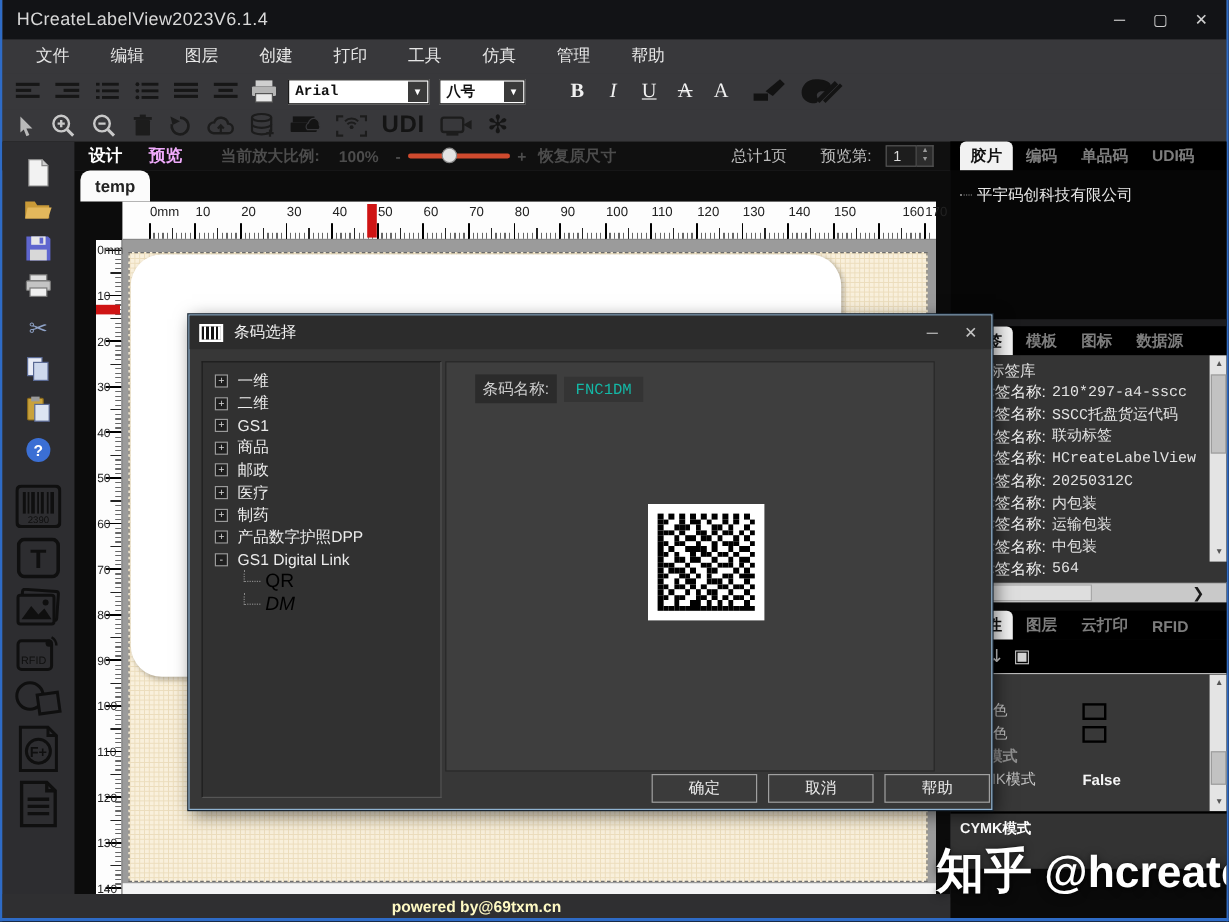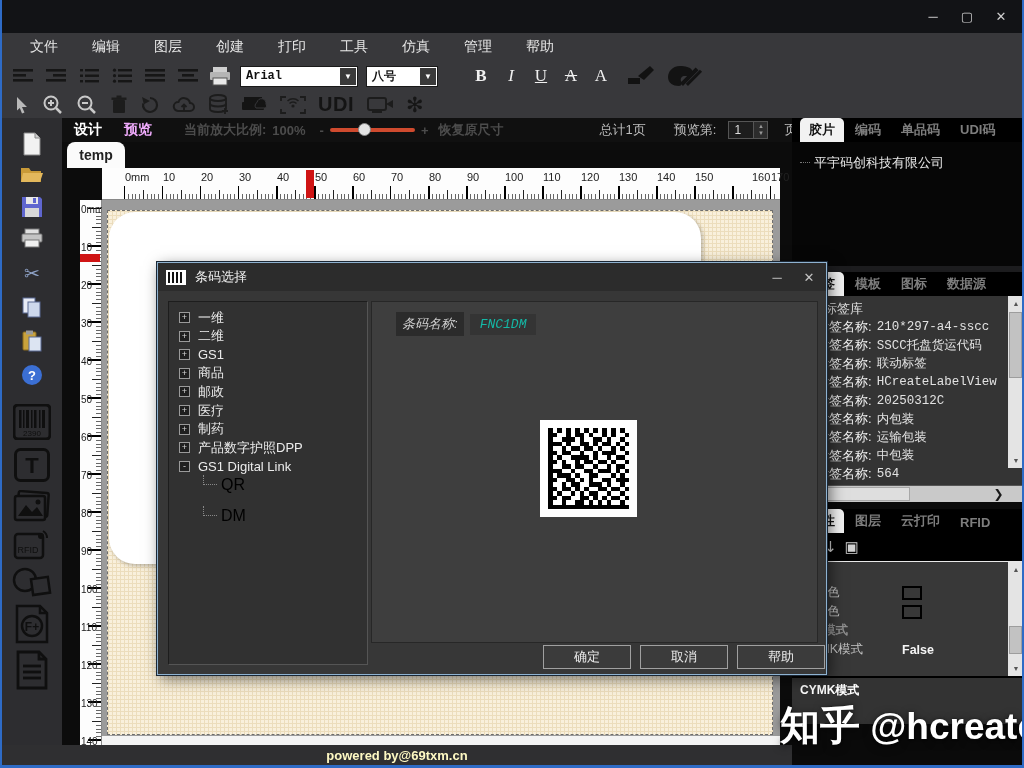--- a/index.html
+++ b/index.html
@@ -107,21 +107,21 @@
   .dialog{position:absolute;left:155px;top:262px;width:670px;height:413px;background:#373737;border:1px solid #8fb2d0;box-shadow:0 0 0 1px #1b2836,3px 4px 14px rgba(0,0,0,.55);z-index:50;}
   .dlg-title{position:absolute;left:0;top:0;right:0;height:28px;background:#2c2c2c;display:flex;align-items:center;}
   .dlg-ic{width:20px;height:15px;background:repeating-linear-gradient(90deg,#111 0 2px,#fff 2px 4px);border:2px solid #fff;margin-left:8px;}
   .dlg-title .txt{color:#f0f0f0;font-size:13px;margin-left:9px;}
   .dlg-ctrl{position:absolute;top:0;height:28px;width:30px;color:#c4c4c4;font-size:13px;display:flex;align-items:center;justify-content:center;}
   .dlg-tree{position:absolute;left:10px;top:38px;width:200px;height:364px;background:#313131;border:1px solid #555;border-top-color:#1d1d1d;border-left-color:#1d1d1d;}
   .tnode{position:absolute;left:10px;height:19px;display:flex;align-items:center;}
   .tnode .tlabel{color:#ececec;font-size:13px;}
   .tchild{position:absolute;left:34px;height:19px;display:flex;align-items:center;}
   .tchild .conn{width:14px;height:10px;border-left:1px dotted #888;border-bottom:1px dotted #888;margin-right:4px;margin-top:-9px;}
-  .dlg-content{position:absolute;left:213px;top:38px;width:447px;height:342px;background:#3e3e3e;border:1px solid #272727;font-style:italic;}
+  .dlg-content{position:absolute;left:213px;top:38px;width:408px;height:342px;background:#3e3e3e;border:1px solid #272727;}
   .bc-name{position:absolute;left:24px;top:10px;display:flex;align-items:center;}
   .bc-name .nl{background:#2b2b2b;color:#cfcfcf;font-size:13px;padding:3px 6px;}
   .bc-name .nv{background:#343434;color:#14b8a6;font-size:13px;padding:3px 10px;margin-left:6px;font-family:"Liberation Mono",monospace;}
   .dm-wrap{position:absolute;left:168px;top:118px;background:#fff;padding:8px;}
   .dm-row{display:flex;}
   .dm-c{width:4.5px;height:4.5px;}
   .dm-c.b{background:#000;}
   .dlg-btn{position:absolute;top:382px;width:88px;height:24px;background:#3b3b3b;border:1px solid #a0a0a0;color:#ececec;font-size:13px;display:flex;align-items:center;justify-content:center;}
   
   .watermark{position:absolute;left:778px;top:698px;z-index:99;color:#fff;white-space:nowrap;
@@ -129,20 +129,21 @@
   .watermark .zh{font-size:40px;font-weight:800;}
   .watermark .hc{font-size:37px;font-weight:600;}
   svg{display:block;}
 </style>
 </head>
 <body>
 
 <div id="window">
 
   <div class="titlebar">
+    <span class="title">HCreateLabelView2023V6.1.4</span>
     <div class="win-controls">
       <span class="win-btn">─</span>
       <span class="win-btn">▢</span>
       <span class="win-btn">✕</span>
     </div>
   </div>
 
   <div class="menubar" id="menubar">
       <span class="menu-item">文件</span>
       <span class="menu-item">编辑</span>
@@ -289,21 +290,21 @@
         <path d="M20 9 L27 5 L27 13 Z" fill="#1c1c1c"></path>
         <rect x="6" y="15" width="10" height="3" fill="#1c1c1c"></rect>
       </svg>
     <span class="spiral">✻</span>
   </div>
 
   <div class="previewbar">
     <span class="pv-design">设计</span>
     <span class="pv-preview">预览</span>
     <span class="pv-dim" style="margin-left:32px">当前放大比例:</span>
-    <span class="pv-dim" style="margin-left:6px">100%</span>
+    <span class="pv-dim" style="margin-left:16px">100%</span>
     <span class="pv-dim" style="margin-left:14px">-</span>
     <div class="slider">
         <div class="thumb"></div>
       </div>
     <span class="pv-dim">+</span>
     <span class="pv-dim" style="margin-left:10px">恢复原尺寸</span>
     <span class="pv-light" style="margin-left:96px">总计1页</span>
     <span class="pv-light" style="margin-left:28px">预览第:</span>
     <span class="page-input" style="margin-left:12px">1</span>
     <span class="spinner">
@@ -635,21 +636,21 @@
           <span class="tlabel">产品数字护照DPP</span>
         </div>
         <div class="tnode" style="top: 154.8px;">
           <span class="plusbox" style="margin-right: 8px;">-</span>
           <span class="tlabel">GS1 Digital Link</span>
         </div>
         <div class="tchild" style="top: 173.4px;">
           <span class="conn"></span>
           <span class="tlabel">QR</span>
         </div>
-        <div class="tchild" style="top: 204px;">
+        <div class="tchild" style="top: 192px; font-style: italic;">
           <span class="conn"></span>
           <span class="tlabel">DM</span>
         </div>
       </div>
     <div class="dlg-content">
       <div class="bc-name">
         <span class="nl">条码名称:</span>
         <span class="nv">FNC1DM</span>
       </div>
       <div class="dm-wrap" id="dmWrap">

